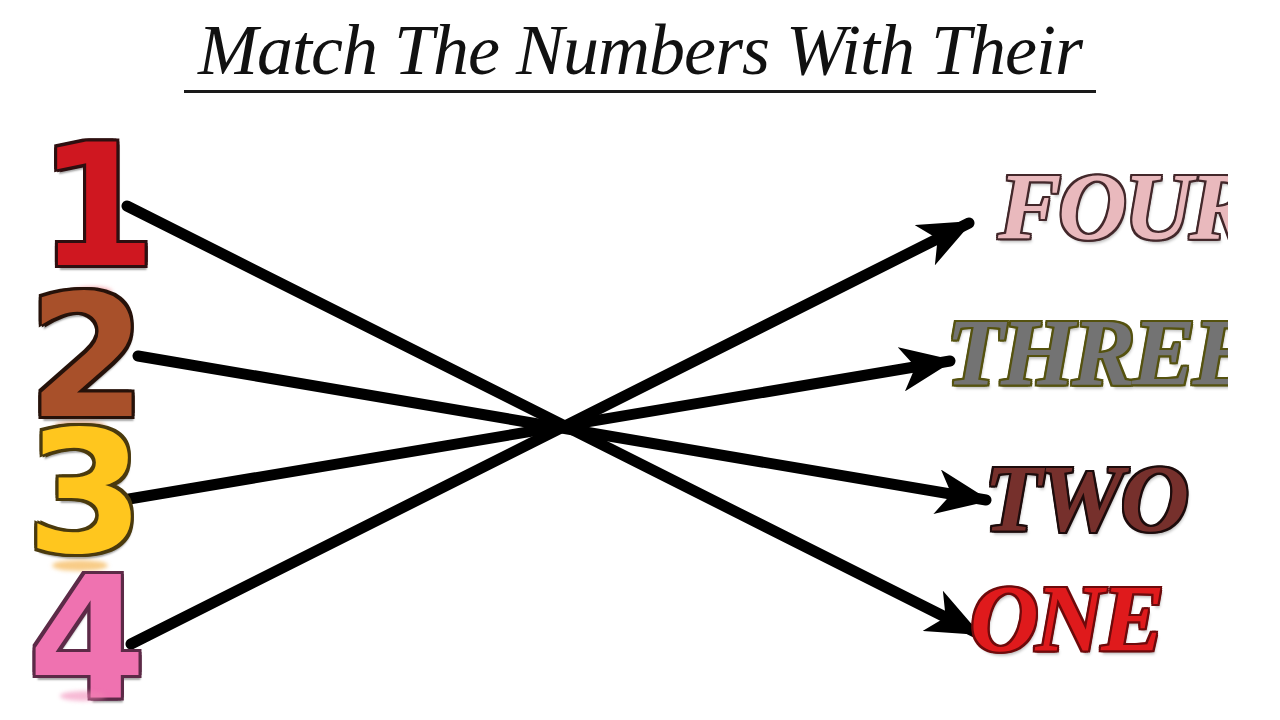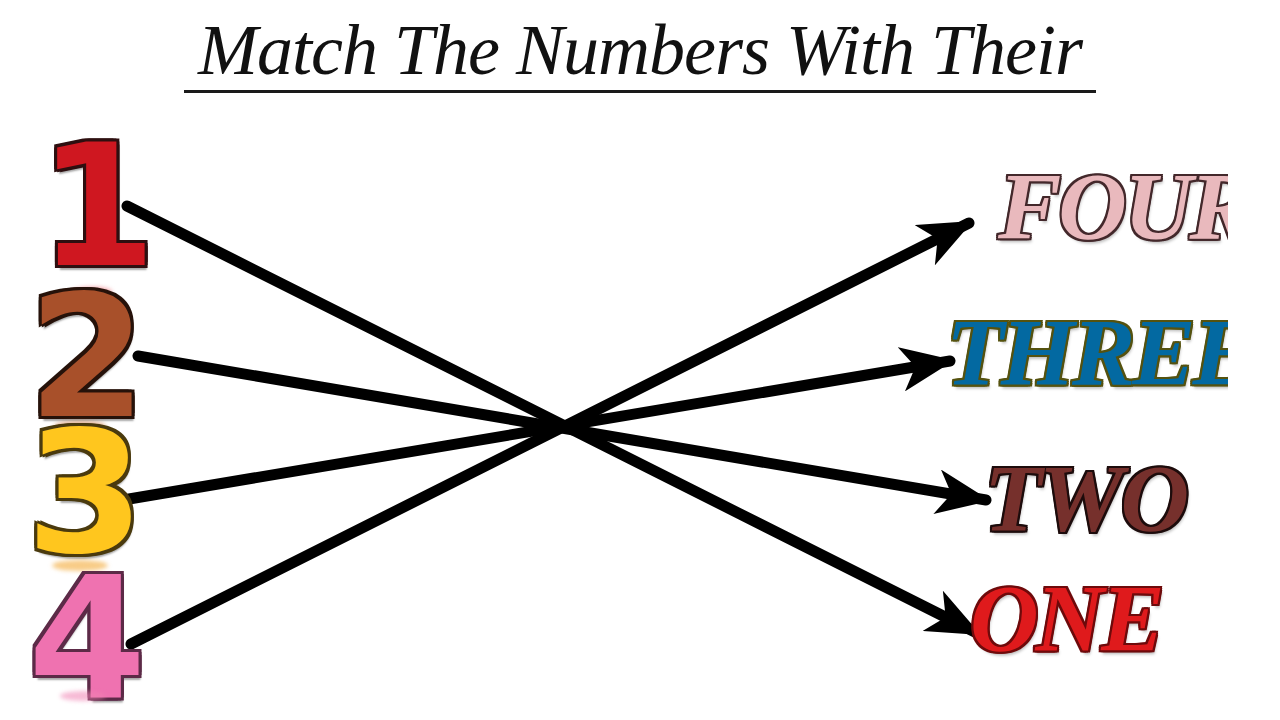--- a/index.html
+++ b/index.html
@@ -134,19 +134,19 @@
   </div>
   <div class="number-shadow" id="shadow3" style="background: rgba(243, 163, 36, 0.55);"></div>
 
   <div class="number-item" id="num4">
     <div class="number-glyph" style="color: rgb(239, 114, 176); --oc: #5c2a47;">4</div>
   </div>
   <div class="number-shadow" id="shadow4" style="background: rgba(240, 130, 178, 0.55);"></div>
 
   <div class="name-item" id="nameFour" style="color: rgb(233, 185, 189); --oc: #43282b;">FOUR</div>
 
-  <div class="name-item" id="nameThree" style="color: #0369a1; --oc: #55520f;">THREE</div>
+  <div class="name-item" id="nameThree" style="color: #737373; --oc: #55520f;">THREE</div>
 
   <div class="name-item" id="nameTwo" style="color: rgb(118, 48, 44); --oc: #1d0c0c;">TWO</div>
 
   <div class="name-item" id="nameOne" style="color: rgb(223, 26, 28); text-align: center; --oc: #6e0a0b;">ONE</div>
 
 </div>
 
 </body></html>

